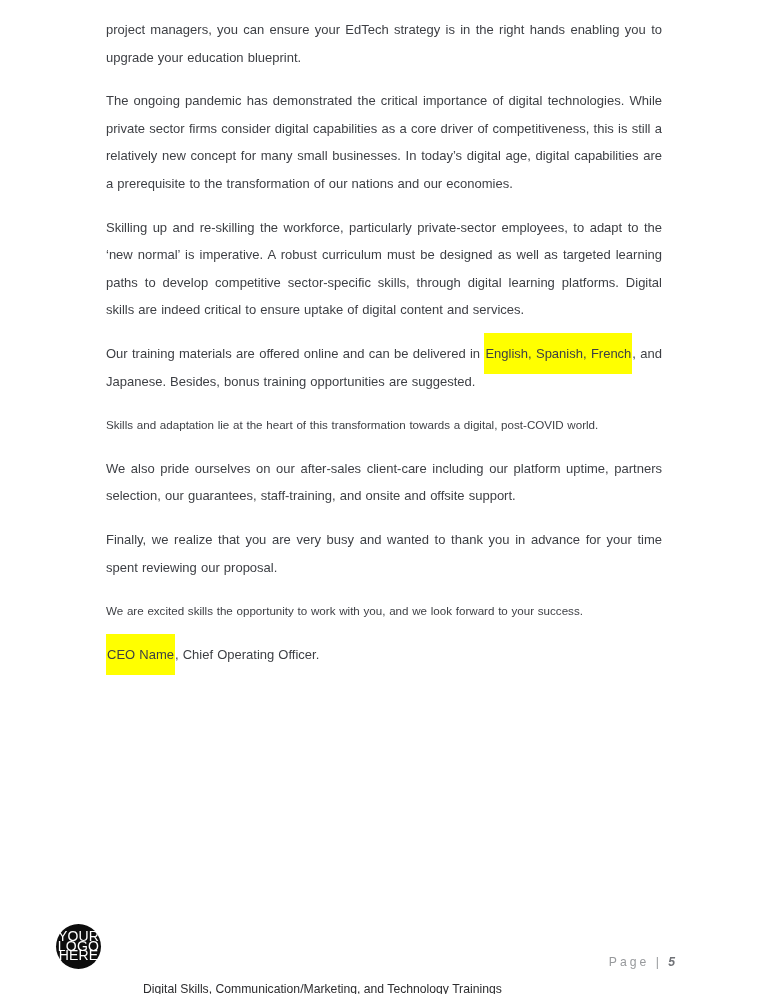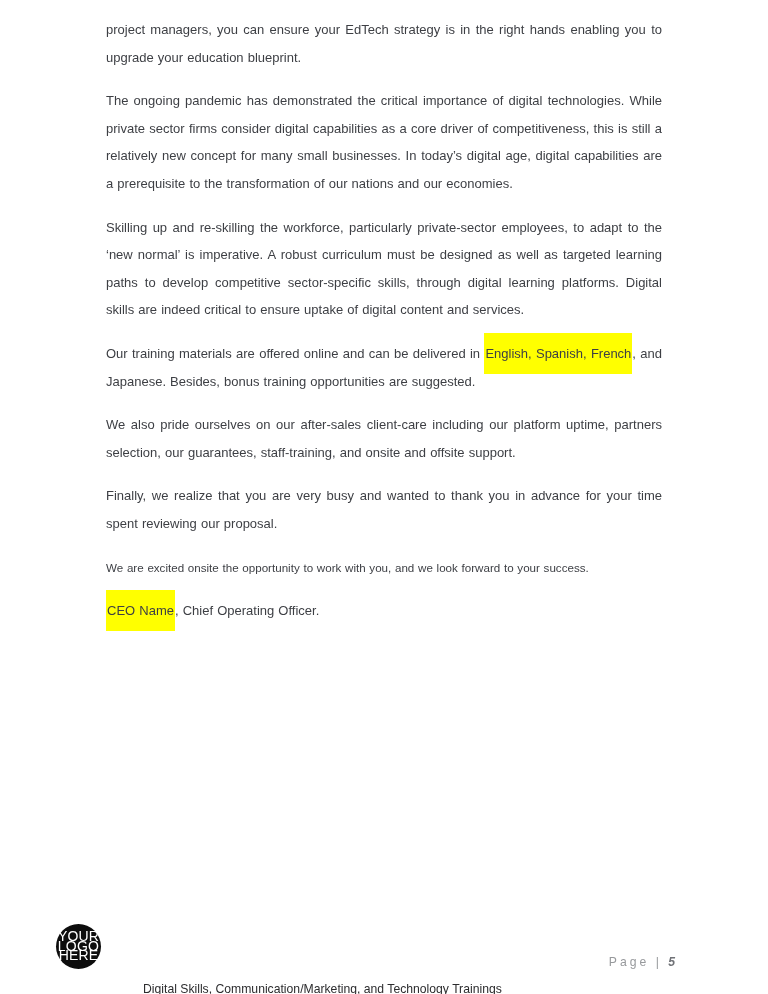--- a/index.html
+++ b/index.html
@@ -96,26 +96,27 @@
   <div class="content">
 
     <p class="p1 justify">project managers, you can ensure your EdTech strategy is in the right hands enabling you to upgrade your education blueprint.</p>
 
     <p class="p2 justify">The ongoing pandemic has demonstrated the critical importance of digital technologies. While private sector firms consider digital capabilities as a core driver of competitiveness, this is still a relatively new concept for many small businesses. In today’s digital age, digital capabilities are a prerequisite to the transformation of our nations and our economies.</p>
 
     <p class="p3 justify">Skilling up and re-skilling the workforce, particularly private-sector employees, to adapt to the ‘new normal’ is imperative. A robust curriculum must be designed as well as targeted learning paths to develop competitive sector-specific skills, through digital learning platforms. Digital skills are indeed critical to ensure uptake of digital content and services.</p>
 
     <p class="p4 justify"><span>Our training materials are offered online and can be delivered in </span><mark class="hl">English, Spanish, French</mark><span>, and Japanese.  Besides, bonus training opportunities are suggested.</span></p>
 
+    <p class="p5 small">Skills and adaptation lie at the heart of this transformation towards a digital, post-COVID world.</p>
 
     <p class="p6 justify">We also pride ourselves on our after-sales client-care including our platform uptime, partners selection, our guarantees, staff-training, and onsite and offsite support.</p>
 
     <p class="p7 justify">Finally, we realize that you are very busy and wanted to thank you in advance for your time spent reviewing our proposal.</p>
 
-    <p class="p8 small">We are excited onsite the opportunity to work with you, and we look forward to your success.</p>
+    <p class="p8 small">We are excited skills the opportunity to work with you, and we look forward to your success.</p>
 
 
     <p class="p10"><mark class="hl">CEO Name</mark><span>, Chief Operating Officer.</span></p>
 
   </div>
 
   <div class="footer-logo">
     <span>YOUR</span>
     <span>LOGO</span>
     <span>HERE</span>

